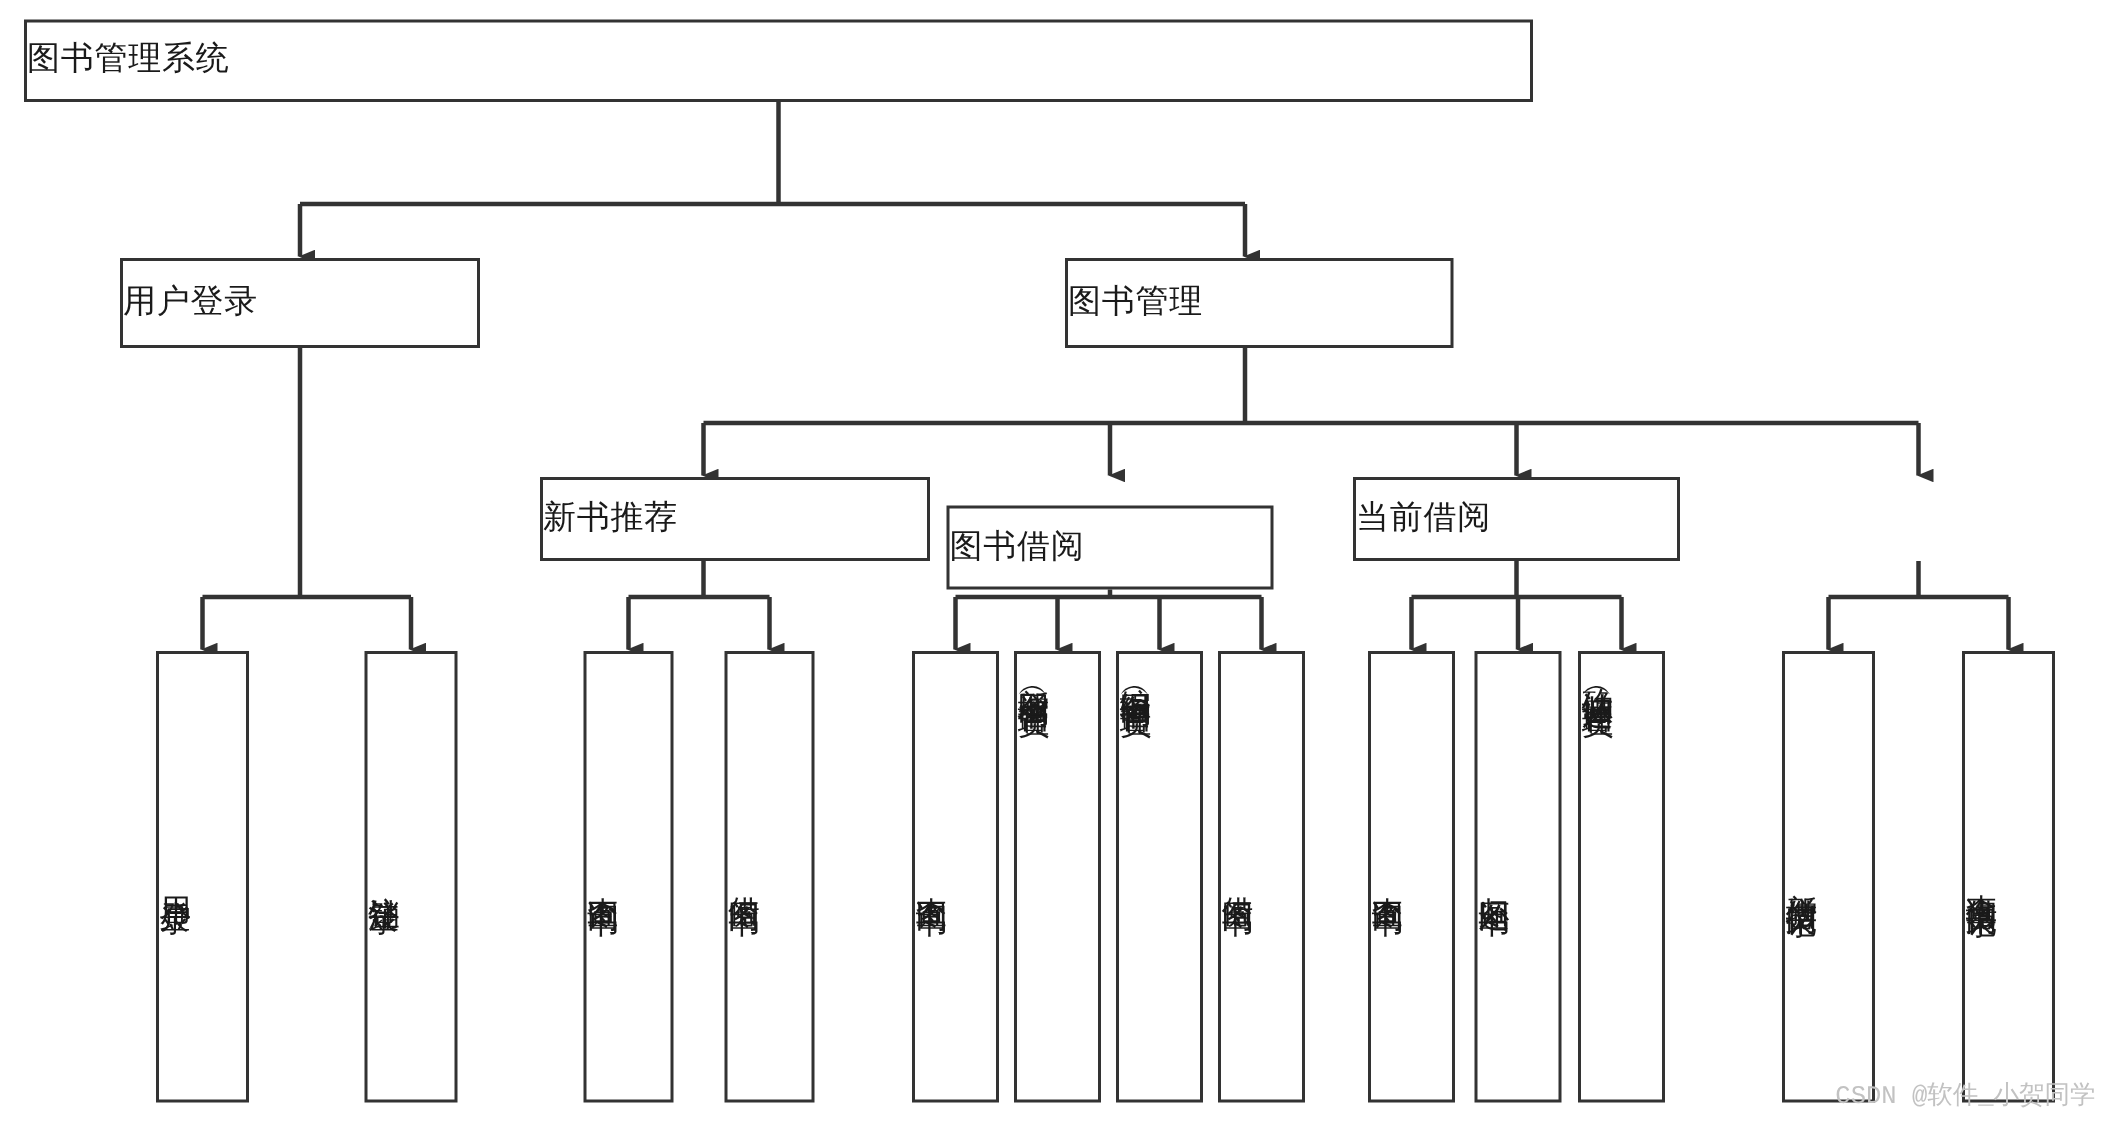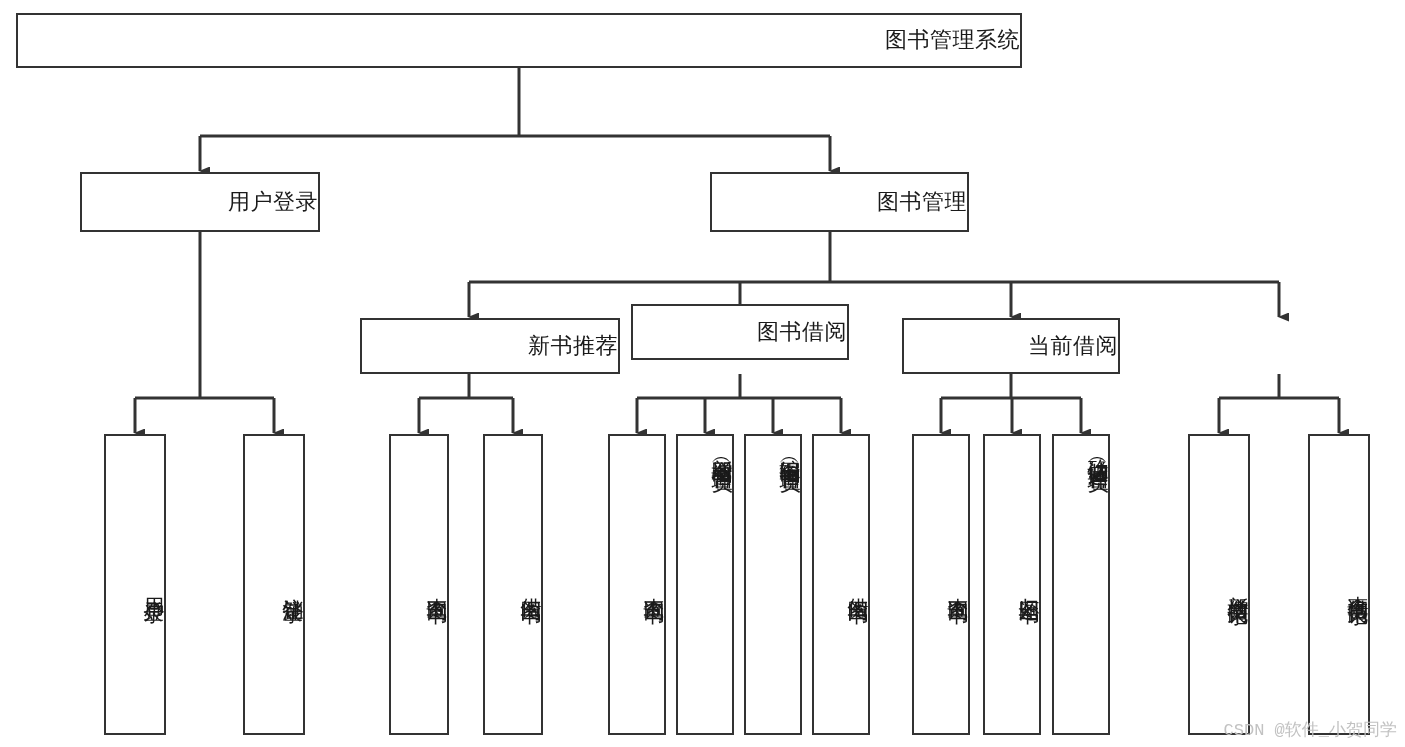--- a/index.html
+++ b/index.html
@@ -26,21 +26,21 @@
     height: 747px;
     pointer-events: none;
   }
   .node {
     position: absolute;
     box-sizing: border-box;
     background: #ffffff;
     border: 2px solid #333333;
     display: flex;
     align-items: center;
-    justify-content: flex-end;
+    justify-content: flex-start;
     z-index: 2;
   }
   .node-label {
     font-size: 22px;
     color: #1a1a1a;
     line-height: 1.22;
     letter-spacing: 0.5px;
     white-space: nowrap;
   }
   
@@ -126,21 +126,21 @@
   <div class="node" style="left: 80px; top: 172px; width: 240px; height: 60px;">
     <span class="node-label">用户登录</span>
   </div>
   <div class="node" style="left: 710px; top: 172px; width: 259px; height: 60px;">
     <span class="node-label">图书管理</span>
   </div>
 
   <div class="node" style="left: 360px; top: 318px; width: 260px; height: 56px;">
     <span class="node-label">新书推荐</span>
   </div>
-  <div class="node" style="left: 631px; top: 304px; width: 218px; height: 56px; padding-left: 45px;">
+  <div class="node" style="left: 631px; top: 337px; width: 218px; height: 56px;">
     <span class="node-label">图书借阅</span>
   </div>
   <div class="node" style="left: 902px; top: 318px; width: 218px; height: 56px;">
     <span class="node-label">当前借阅</span>
   </div>
 
   <div class="node vertical centered" style="left: 104px; top: 434px; width: 62px; height: 301px;">
     <span class="node-label">用户登录</span>
   </div>
   <div class="node vertical centered" style="left: 243px; top: 434px; width: 62px; height: 301px;">

